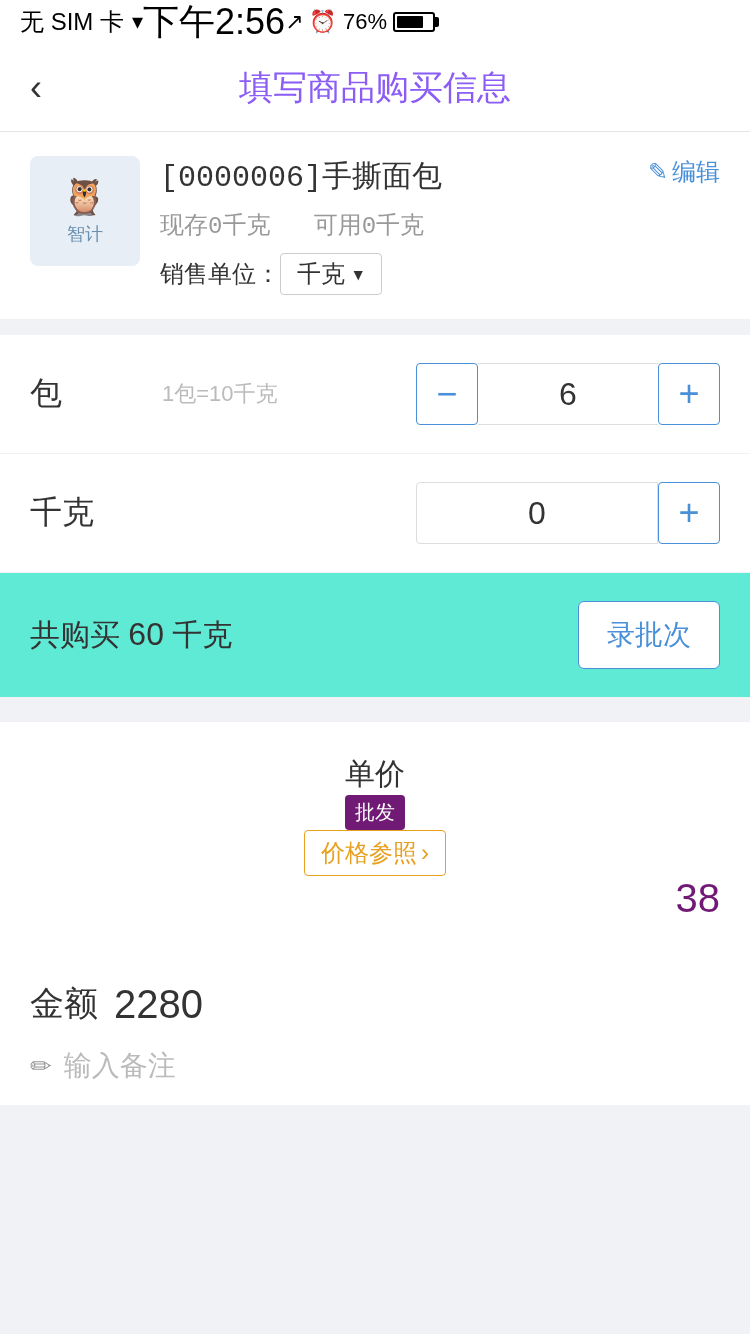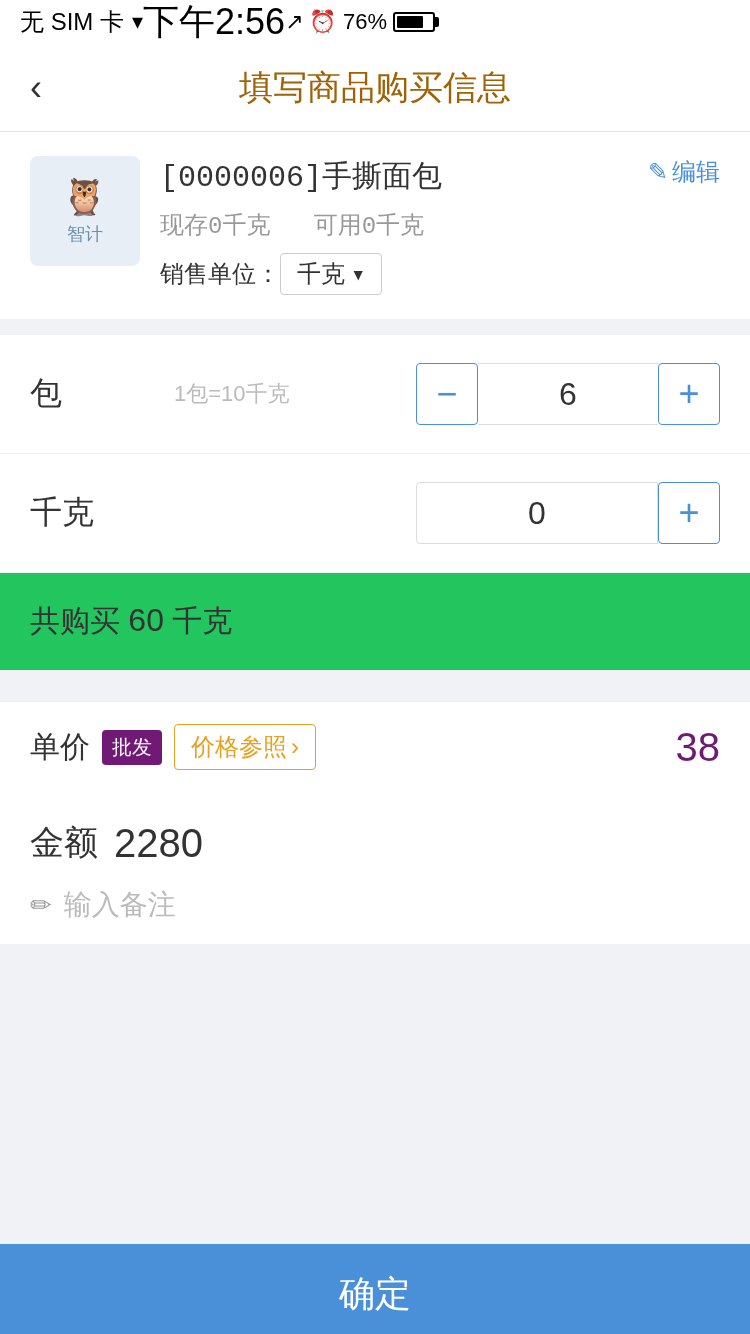--- a/index.html
+++ b/index.html
@@ -56,21 +56,21 @@
       position: absolute;
       left: 30px;
       font-size: 36px;
       color: #333;
       cursor: pointer;
       font-weight: 300;
     }
     .nav-title {
       font-size: 34px;
       font-weight: 500;
-      color: #a16207;
+      color: #8b5cf6;
     }
 
     
     .content {
       flex: 1;
       display: flex;
       flex-direction: column;
     }
 
     
@@ -167,21 +167,21 @@
       border-bottom: 1px solid #f0f2f5;
     }
     .quantity-label {
       font-size: 32px;
       color: #333;
       min-width: 120px;
     }
     .quantity-sublabel {
       font-size: 22px;
       color: #bbb;
-      margin-left: 24px;
+      margin-left: 12px;
       flex: 1;
     }
     .quantity-controls {
       display: flex;
       align-items: center;
       gap: 0;
     }
     .qty-btn {
       width: 62px;
       height: 62px;
@@ -212,21 +212,21 @@
       border: 1px solid #ddd;
       text-align: center;
       font-size: 32px;
       color: #333;
       background: #fff;
       border-radius: 4px 0 0 4px;
     }
 
     
     .total-row {
-      background: #22c55e;
+      background: #5eead4;
       display: flex;
       align-items: center;
       justify-content: space-between;
       padding: 28px 30px;
       gap: 17px;
     }
     .total-text {
       font-size: 30px;
       color: #333;
     }
@@ -238,24 +238,25 @@
       border: 1px solid #4a90d9;
       color: #4a90d9;
       font-size: 28px;
       padding: 14px 28px;
       border-radius: 6px;
       background: #fff;
       cursor: pointer;
     }
     .price-row {
       background: #fff;
-      margin-top: 16px;
-      padding: 22px 30px;
-      display: flex;
-      align-items: center;
+      margin-top: 9px;
+      padding: 32px 30px;
+      display: flex;
+      align-items: center;
+      flex-direction: column;
     }
     .price-label {
       font-size: 30px;
       color: #333;
     }
     .price-tag {
       background: #701a75;
       color: #fff;
       font-size: 20px;
       padding: 4px 10px;
@@ -415,20 +416,21 @@
       <div class="quantity-controls">
         <input class="qty-input-no-minus" type="text" value="0" style="">
         <button class="qty-btn">+</button>
       </div>
     </div>
 
   </div>
 
   <div class="total-row">
     <div class="total-text"><span>共购买</span> <span class="highlight">60</span> <span>千克</span></div>
+    <button class="record-batch-btn">录批次</button>
   </div>
 
   <div class="separator"></div>
 
   <div class="price-row">
     <span class="price-label">单价</span>
     <span class="price-tag">批发</span>
     <button class="price-ref-btn">
       <span>价格参照</span>
       <span>›</span>

